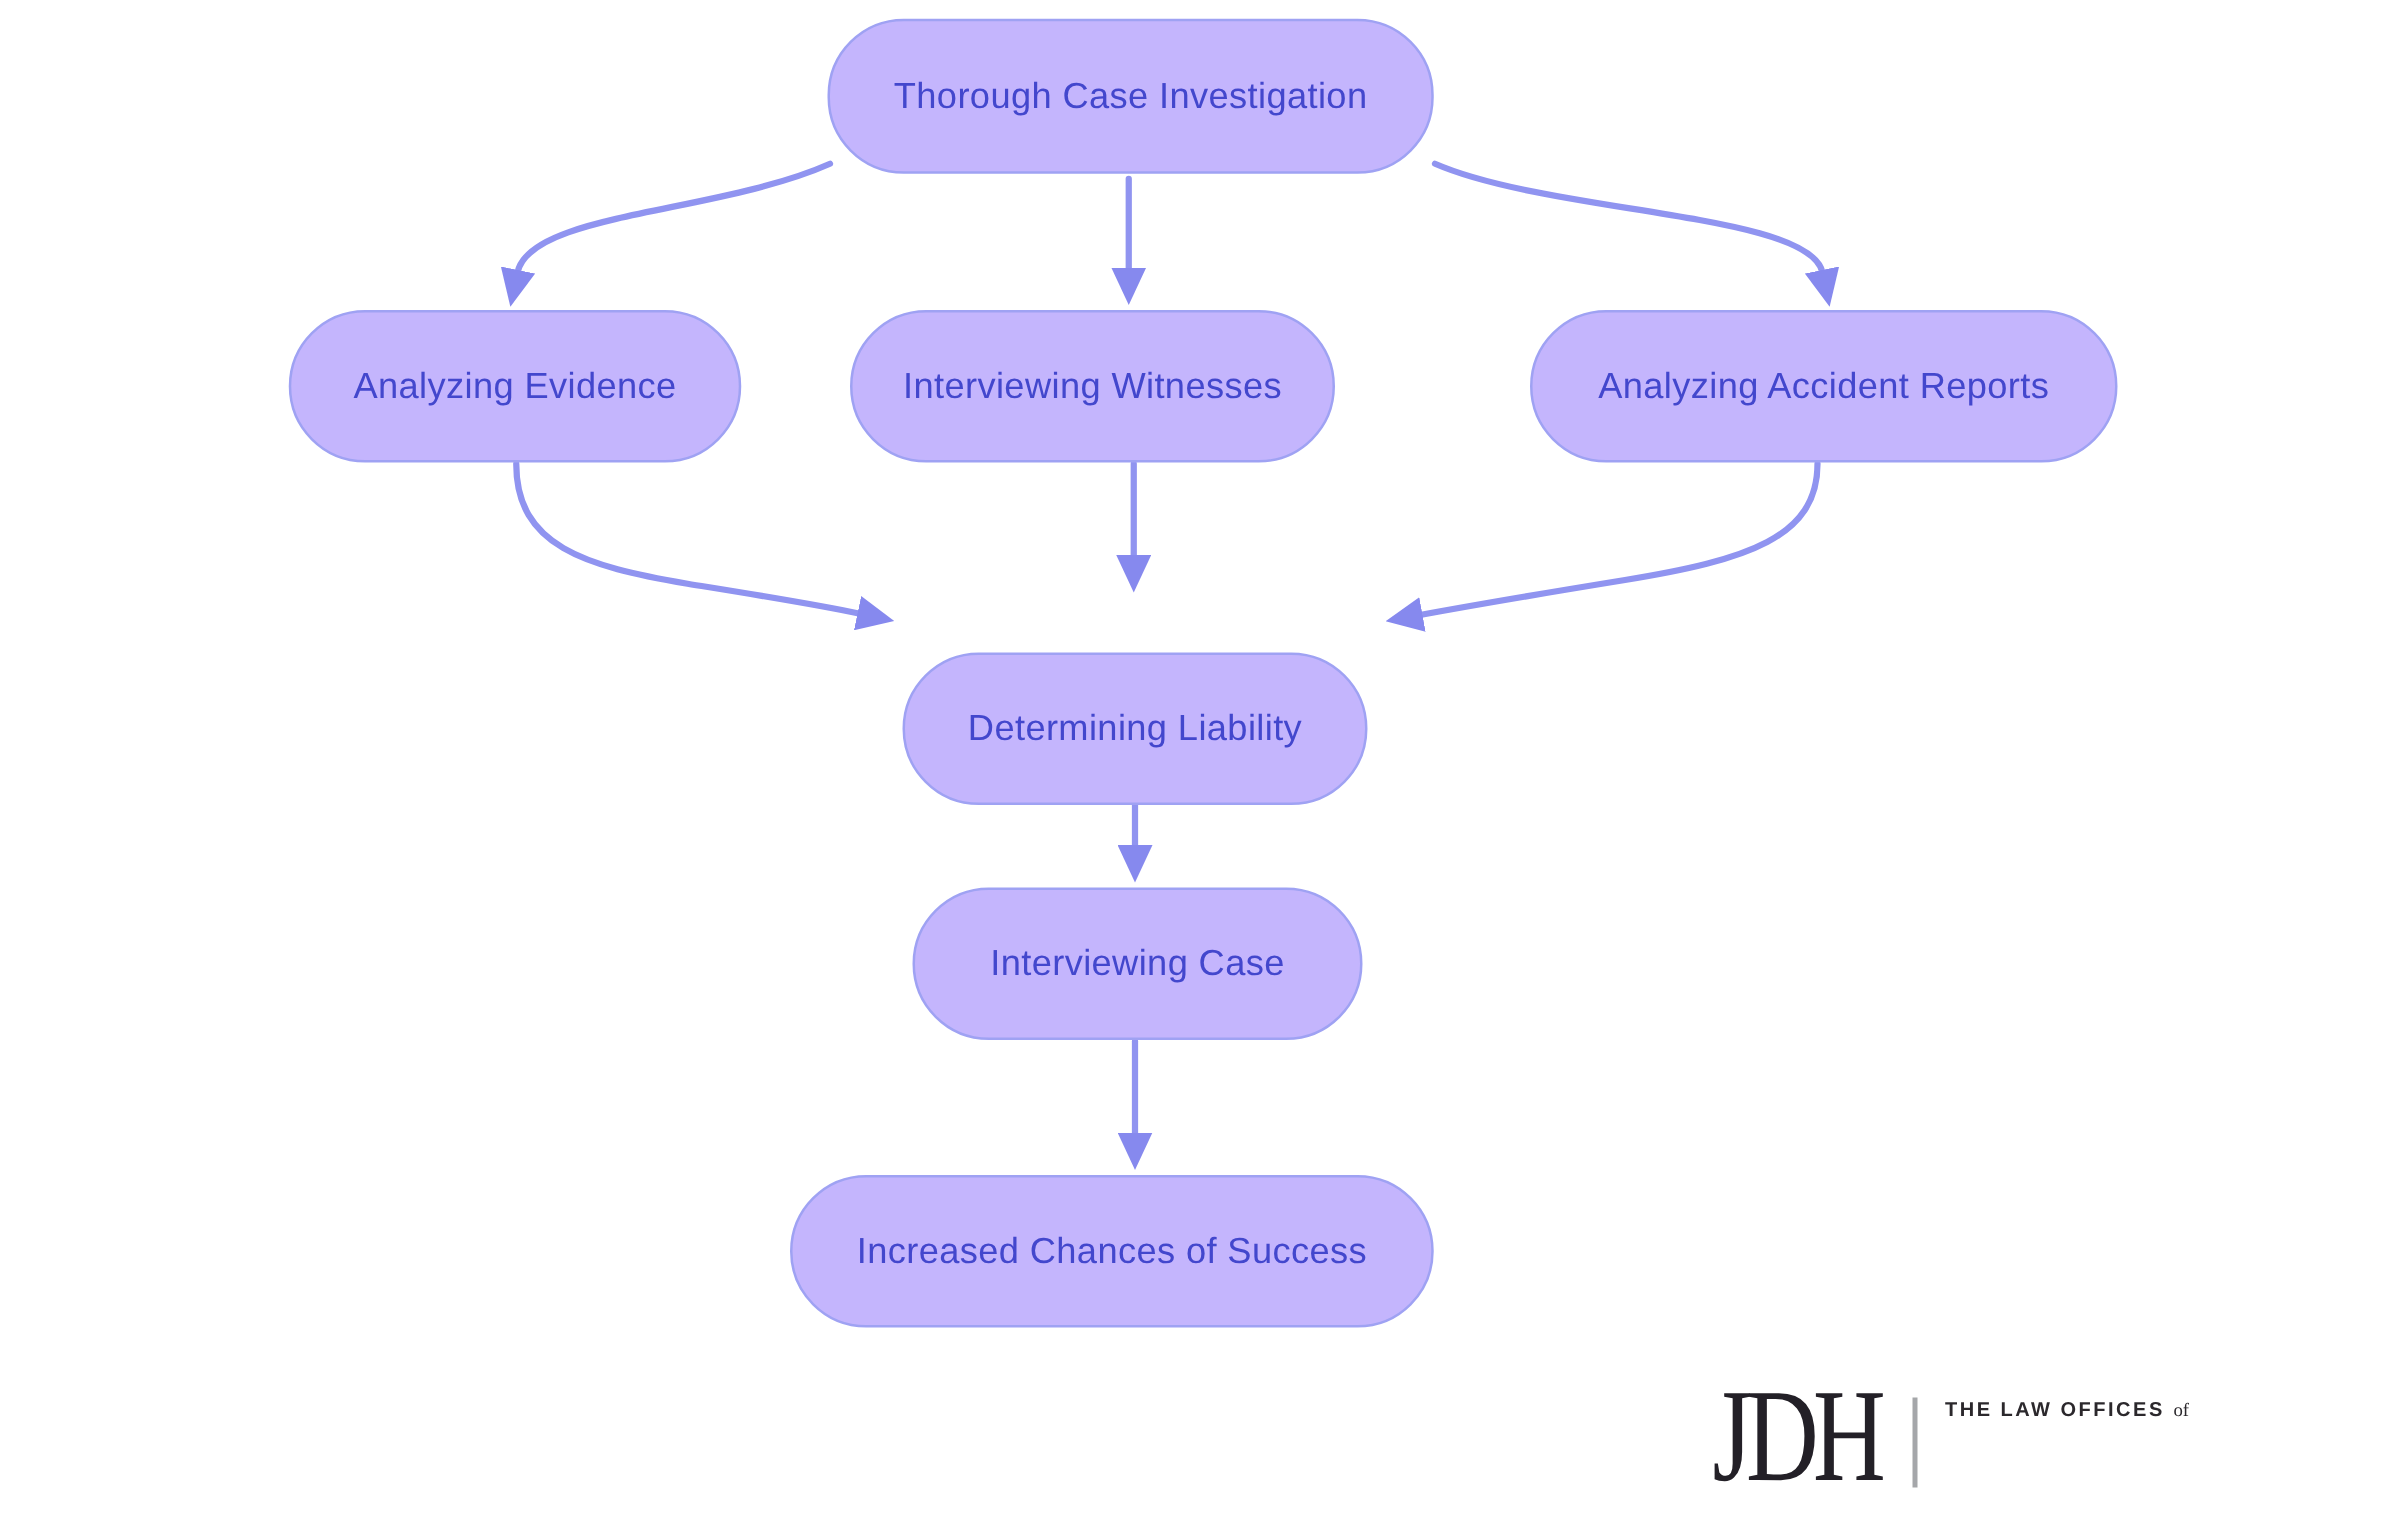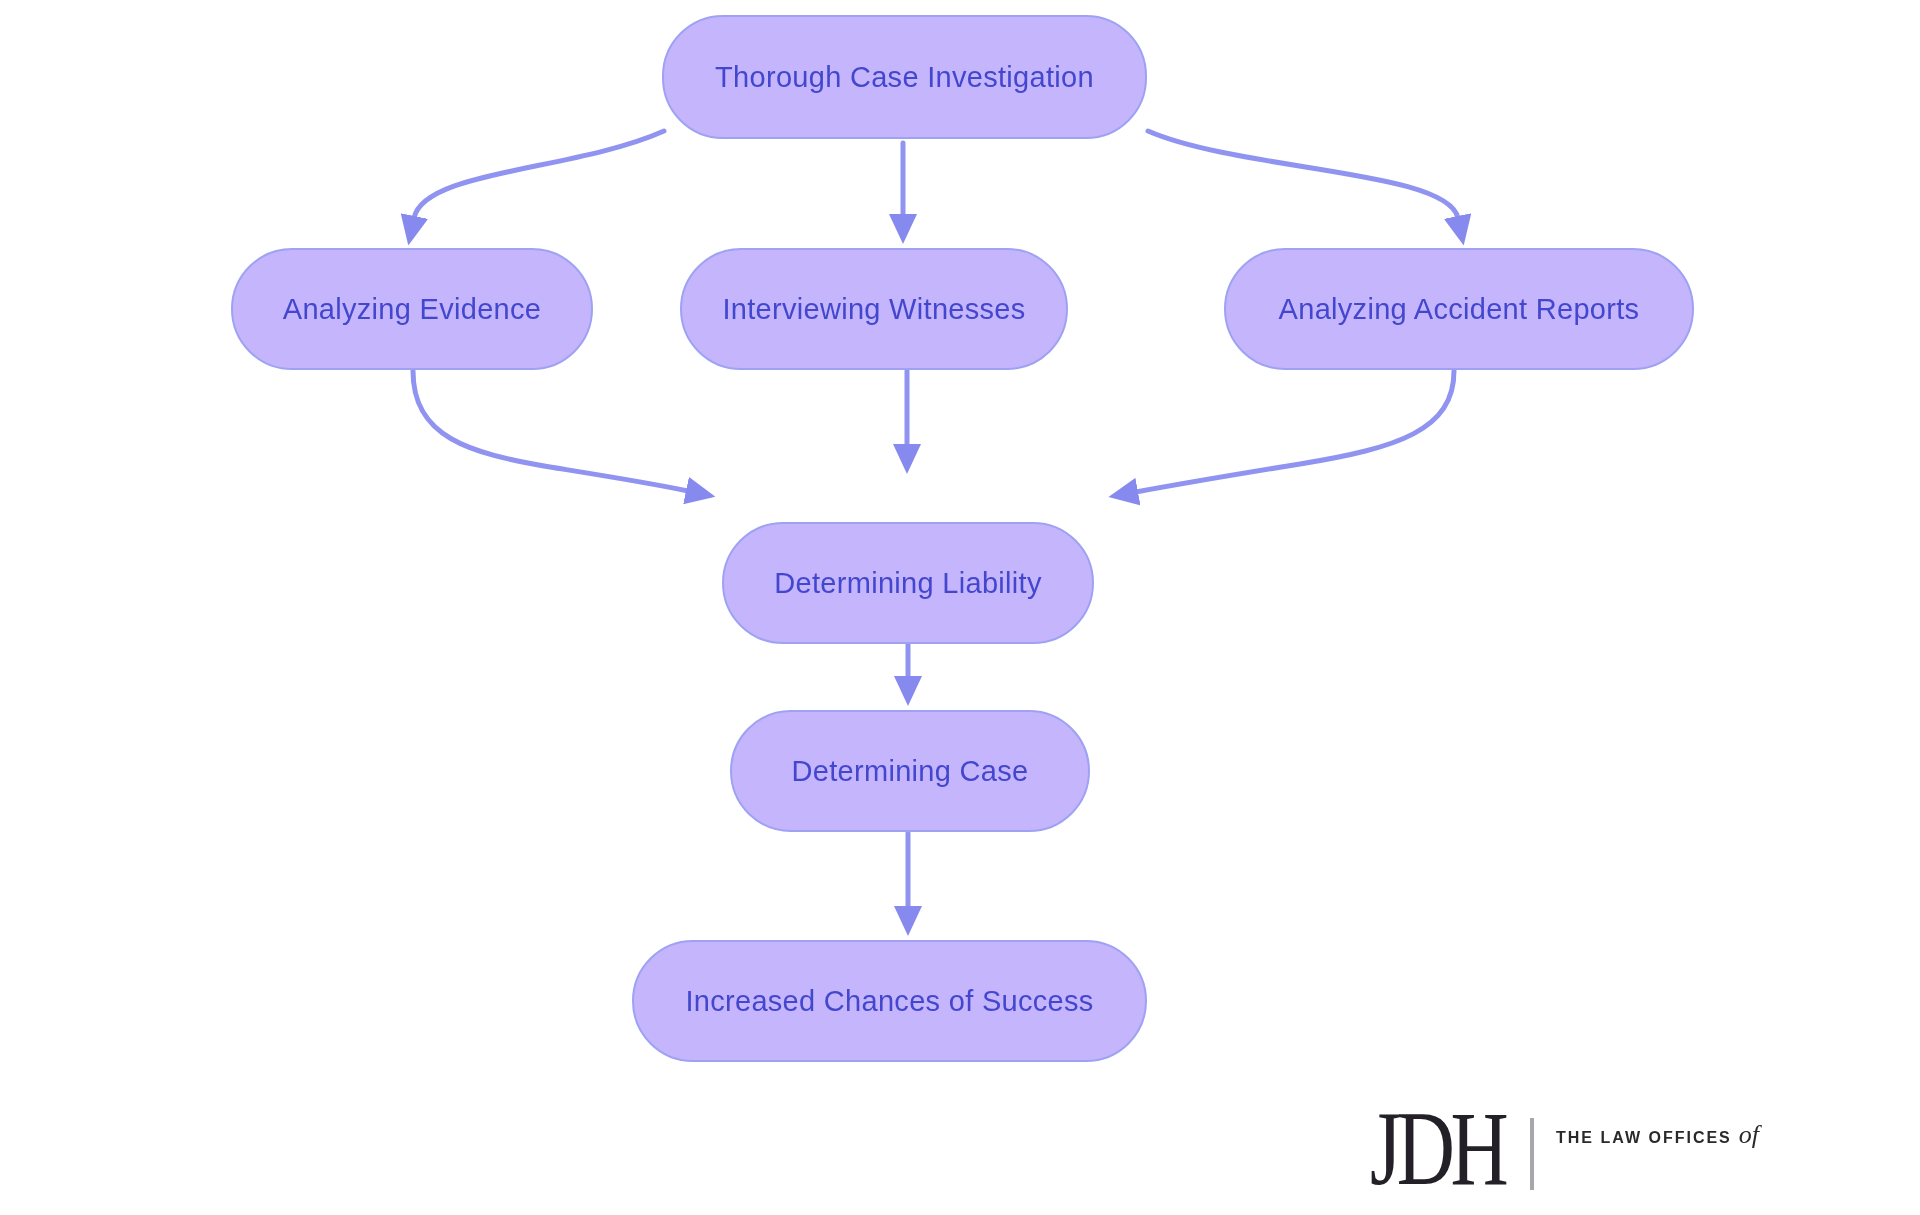--- a/index.html
+++ b/index.html
@@ -69,23 +69,22 @@
   .logo-line1 {
     font-family: "Liberation Sans", sans-serif;
     font-size: 16px;
     font-weight: 700;
     letter-spacing: 2px;
     color: #2b282c;
     white-space: nowrap;
   }
   .logo-line1 .of {
     font-family: "Liberation Serif", serif;
-    font-style: italic;
     font-weight: 400;
-    font-size: 26px;
+    font-size: 15px;
     letter-spacing: 0;
     margin-left: 7px;
   }
   .logo-line2 {
     font-family: "Liberation Serif", serif;
     font-size: 28px;
     font-weight: 400;
     letter-spacing: 3.5px;
     color: #2b282c;
     margin-top: 5px;
@@ -124,21 +123,21 @@
   <div class="node node-witnesses">
     <span>Interviewing Witnesses</span>
   </div>
   <div class="node node-reports">
     <span>Analyzing Accident Reports</span>
   </div>
   <div class="node node-liability">
     <span>Determining Liability</span>
   </div>
   <div class="node node-strengthened">
-    <span>Determining Case</span>
+    <span>Interviewing Case</span>
   </div>
   <div class="node node-success">
     <span>Increased Chances of Success</span>
   </div>
 
   <div class="logo">
     <div class="monogram-wrap">
       <div class="monogram">JDH</div>
     </div>
     <div class="logo-divider"></div>

